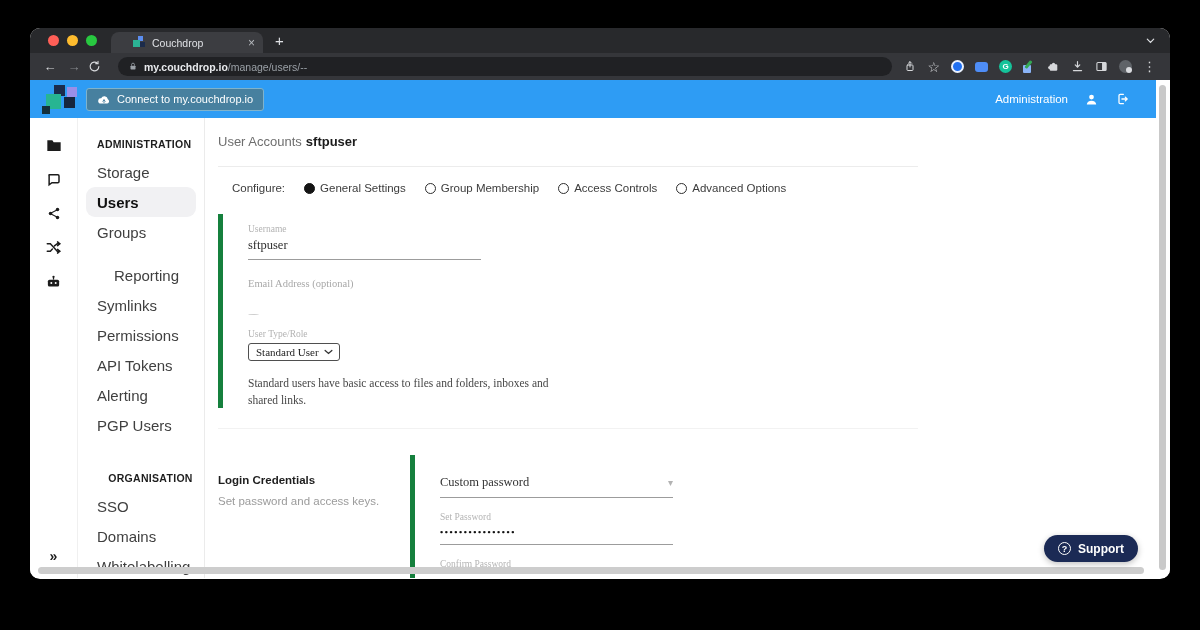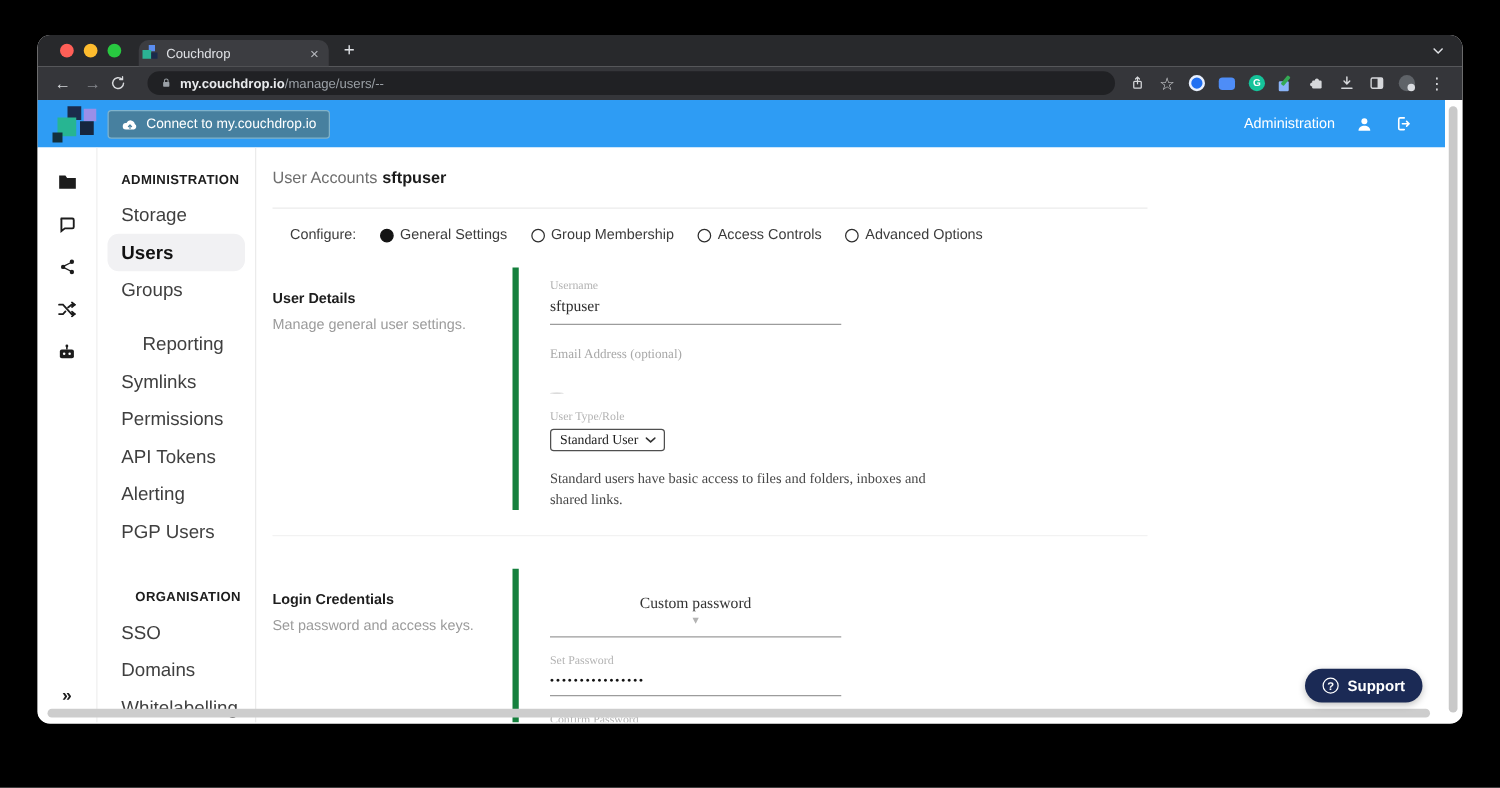--- a/index.html
+++ b/index.html
@@ -2,21 +2,21 @@
 <html><head>
 <meta charset="utf-8">
 <style>
   html,body{margin:0;padding:0;background:#000;width:1200px;height:630px;font-family:"Liberation Sans",sans-serif;-webkit-font-smoothing:antialiased;}
   .window{position:absolute;left:30px;top:28px;width:1140px;height:551px;border-radius:10px;overflow:hidden;background:#fff;box-shadow:0 10px 40px rgba(0,0,0,.6);}
   
   .tabbar{height:25px;background:#28292c;display:flex;align-items:center;position:relative;}
   .lights{display:flex;gap:8px;padding:0 14px 0 18px;}
   .light{width:11px;height:11px;border-radius:50%;}
   .light.r{background:#ff5f57}.light.y{background:#febc2e}.light.g{background:#28c840}
-  .tab{margin-top:4px;height:21px;width:152px;background:#3c3d41;border-radius:8px 8px 0 0;display:flex;align-items:center;padding:0 6px 0 3px;box-sizing:border-box;}
+  .tab{margin-top:4px;height:21px;width:152px;background:#3c3d41;border-radius:8px 8px 0 0;display:flex;align-items:center;padding:0 6px 0 22px;box-sizing:border-box;}
   .tab-title{color:#dfe1e5;font-size:10.5px;flex:1;margin-left:6px;white-space:nowrap;overflow:hidden;}
   .tab-close{color:#b6b9be;font-size:12px;cursor:default;padding:0 2px;}
   .newtab{color:#dfe1e5;font-size:15px;margin-left:12px;}
   .tab-chevron{position:absolute;right:14px;top:7px;}
   .favicon{position:relative;width:13px;height:13px;flex:none;}
   .favicon i{position:absolute;display:block;}
   .toolbar{height:27px;background:#35363a;display:flex;align-items:center;padding:0 10px;gap:4px;}
   .navbtn{color:#d6d8db;font-size:13px;width:20px;text-align:center;}
   .navbtn.dim{color:#84878c;}
   .urlbar{flex:1;height:19px;background:#202124;border-radius:10px;display:flex;align-items:center;padding:0 10px;margin:0 8px 0 6px;min-width:0;}
@@ -73,21 +73,21 @@
   .sec-right{border-left:5px solid #15803d;padding:10px 0 0 25px;font-family:Liberation Serif, serif;}
   .fld{width:233px;}
   .fld-label{font-size:9.5px;color:#b3b3b3;}
   .fld-value{font-size:12.5px;color:#2e2e2e;margin-top:4px;min-height:15px;}
   .fld-line{height:1px;background:#9c9c9c;margin-top:6px;}
   .fld-line.light{background:#cfcfcf;}
   .mt18{margin-top:18px;}
   .mt14{margin-top:14px;}
   .role-select{display:inline-flex;align-items:center;gap:5px;border:1px solid #4f4f4f;border-radius:3px;padding:2px 6px 2px 7px;font-size:11px;color:#1d1d1d;margin-top:4px;background:#fff;}
   .help{font-size:11.5px;color:#474747;line-height:1.45;margin-top:14px;width:330px;}
-  .muiselect{display:flex;align-items:center;justify-content:space-between;font-size:12.5px;color:#333;margin-top:10px;flex-direction:column;}
+  .muiselect{display:flex;align-items:center;justify-content:space-between;font-size:12.5px;color:#333;margin-top:10px;}
   .muiselect .caret{color:#b3b3b3;font-size:10px;}
   .dots{font-size:9px;letter-spacing:1.6px;font-weight:bold;color:#111;margin-top:5px;}
   
   .vscroll{position:absolute;right:0;top:0;bottom:0;width:14px;background:#fff;}
   .vthumb{position:absolute;left:3px;top:5px;bottom:8px;width:7px;border-radius:4px;background:#c9c9c9;}
   .hscroll{position:absolute;left:8px;right:26px;bottom:3px;height:8px;}
   .hthumb{height:7px;border-radius:4px;background:#cdcdcd;width:100%;}
   .support-btn{position:absolute;right:32px;bottom:16px;height:27px;background:#1b2a55;border-radius:14px;color:#fff;display:flex;align-items:center;gap:7px;padding:0 14px;font-size:12px;font-weight:bold;box-shadow:0 2px 6px rgba(0,0,0,.25);}
   .qcircle{width:13px;height:13px;border:1.5px solid #fff;border-radius:50%;display:flex;align-items:center;justify-content:center;font-size:9px;font-weight:bold;box-sizing:border-box;}
   svg{display:block;}
@@ -297,24 +297,20 @@
                 <span class="radio"></span>
                 <span>Access Controls</span>
               </span>
               <span class="cfg-opt">
                 <span class="radio"></span>
                 <span>Advanced Options</span>
               </span>
             </div>
 
             <div class="section sec1">
-              <div class="sec-left">
-                <div class="h">User Details</div>
-                <div class="d">Manage general user settings.</div>
-              </div>
               <div class="sec-right">
                 <div class="fld">
                   <div class="fld-label">Username</div>
                   <div class="fld-value">sftpuser</div>
                   <div class="fld-line"></div>
                 </div>
                 <div class="fld mt18">
                   <div class="fld-label" style="font-size:10.5px;color:#a8a8a8">Email Address (optional)</div>
                   <div class="fld-value"></div>
                   <div class="fld-line light"></div>

